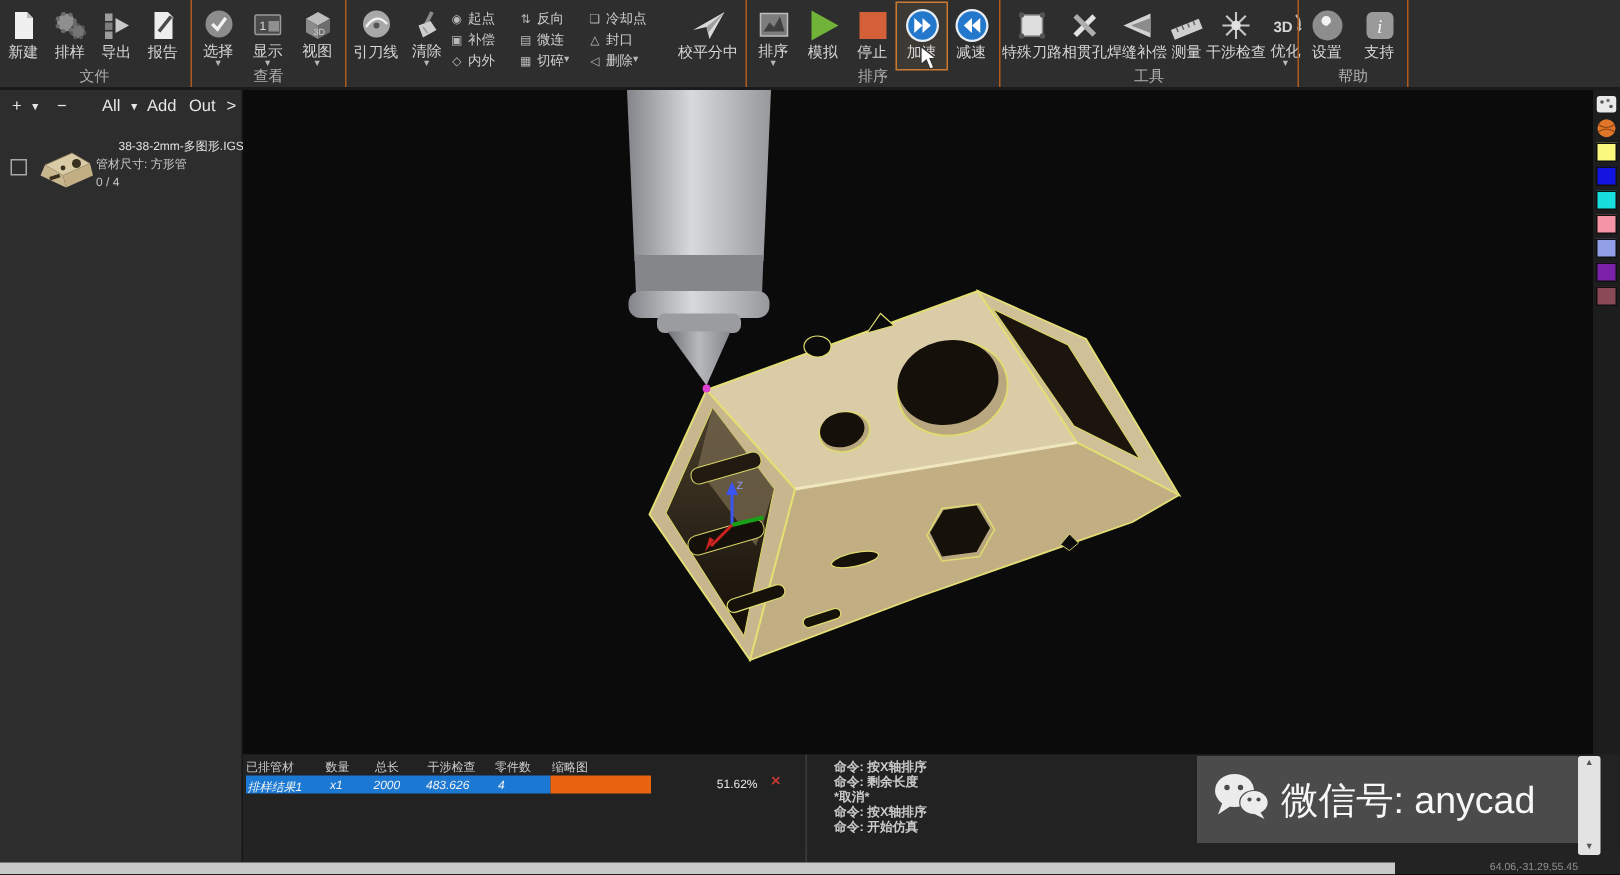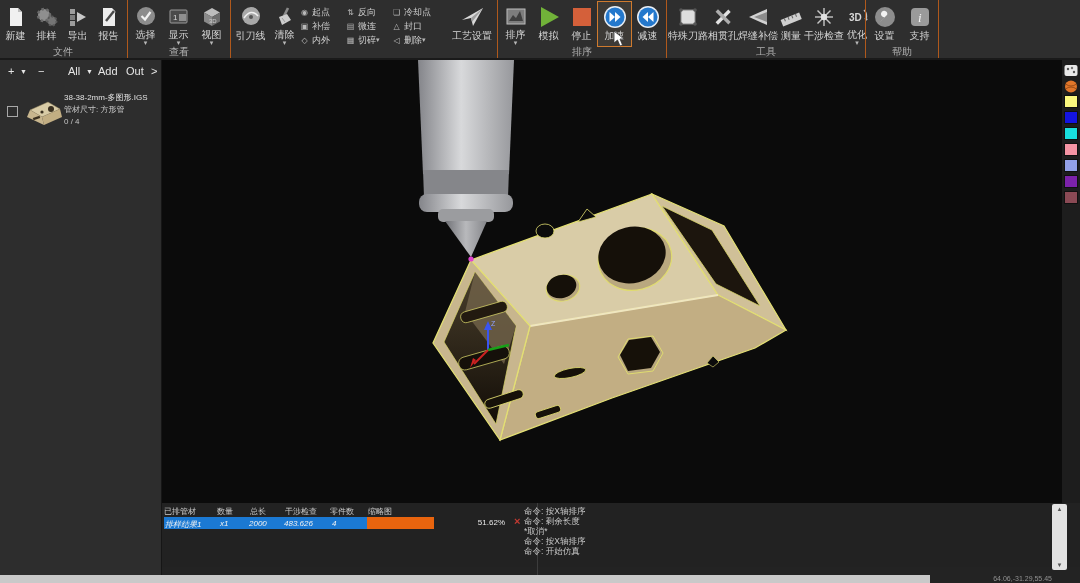--- a/index.html
+++ b/index.html
@@ -29,21 +29,21 @@
   
   .sidebar { position:absolute; left:0; top:60px; width:162px; height:515px; background:#2d2d2d;
              border-right:1px solid #161616; }
   .sb-header { position:relative; height:24px; font-size:11px; color:#e6e6e6; }
   .sb-header span { position:absolute; top:5px; }
   .sb-item { position:relative; height:46px; margin-top:8px; }
   .sb-check { position:absolute; left:7px; top:14px; width:11px; height:11px; border:1px solid #a8a8a8;
               background:#2d2d2d; }
   .sb-thumb { position:absolute; left:21px; top:4px; }
   .sb-text { position:absolute; left:64px; top:0px; }
-  .sb-text .l1 { font-size:8px; color:#e0e0e0; line-height:12px; white-space:nowrap; }
+  .sb-text .l1 { font-size:8px; color:#e0e0e0; line-height:12px; white-space:nowrap;margin-left:15px; }
   .sb-text .l2 { font-size:8px; color:#c6c6c6; line-height:12px; }
   .sb-text .l3 { font-size:8px; color:#c6c6c6; line-height:12px; }
 
   
   .viewport { position:absolute; left:162px; top:60px; width:900px; height:443px; background:#0b0b0b; }
   .vp-label { position:absolute; left:18px; top:10px; font-size:12px; color:#ededed; white-space:nowrap; }
 
   
   .palette { position:absolute; left:1062px; top:60px; width:18px; height:443px; background:#1d1d1d;
              display:flex; flex-direction:column; align-items:center; padding-top:3px; }
@@ -52,21 +52,21 @@
 
   
   .bottom { position:absolute; left:162px; top:503px; width:918px; height:64px; background:#222222; }
   .tblhead { position:absolute; top:3px; font-size:8px; color:#cccccc; white-space:nowrap; }
   .tblrow { position:absolute; left:2px; top:14px; width:203px; height:12px; background:#1b79d3; }
   .tblcell { position:absolute; top:2px; font-size:8px; color:#f2f2f2; white-space:nowrap;font-style:italic; }
   .thumb-bar { position:absolute; left:205px; top:14px; width:67px; height:12px; background:#e8640e; }
   .util { position:absolute; left:288px; top:15px; width:55px; text-align:right; font-size:8px; color:#e6e6e6; }
   .rowdel { position:absolute; left:352px; top:12px; font-size:11px; font-weight:bold; color:#c43a32; }
   .vline { position:absolute; left:375px; top:0; width:1px; height:72px; background:#3c3c3c; }
-  .cmdlog { position:absolute; left:362px; top:3px; }
+  .cmdlog { position:absolute; left:394px; top:3px;font-weight:bold; }
   .cmdline { font-size:8.5px; color:#c9c9c9; line-height:10px; white-space:nowrap; }
 
   
   .watermark { position:absolute; left:798px; top:504px; width:254px; height:58px; background:#4b4b4b;
                display:flex; align-items:center; padding-left:10px; z-index:20; }
   .wm-text { font-size:25px; color:#f7f7f7; margin-left:8px; white-space:nowrap; }
 
   
   .vscroll { position:absolute; left:1052px; top:504px; width:15px; height:66px; background:#e3e3e3;
              border-radius:2px; z-index:21; display:flex; flex-direction:column;
@@ -240,21 +240,21 @@
               </div>
           </div>
         </div>
         <div class="tbtn" style="width:48px">
           <span class="ticon">
             <svg width="26" height="24">
                 <polygon points="3,15 24,3 14,21 12,13" fill="#d9d9d9"></polygon>
                 <polygon points="12,13 24,3 13,17" fill="#9e9e9e"></polygon>
               </svg>
           </span>
-          <span class="tlabel">工艺设置</span>
+          <span class="tlabel">校平分中</span>
         </div>
       </div>
     </div>
     <div class="tsep"></div>
 
     <div class="tgroup" style="width:166px">
       <div class="tbtns">
         <div class="tbtn" style="width:33px">
           <span class="ticon">
             <svg width="24" height="24">
@@ -571,20 +571,35 @@
     <div class="vline"></div>
     <div class="cmdlog">
       <div class="cmdline">命令: 按X轴排序</div>
       <div class="cmdline">命令: 剩余长度</div>
       <div class="cmdline">*取消*</div>
       <div class="cmdline">命令: 按X轴排序</div>
       <div class="cmdline">命令: 开始仿真</div>
     </div>
   </div>
 
+  <div class="watermark">
+    <span>
+      <svg width="38" height="32">
+        <ellipse cx="15" cy="12" rx="13" ry="11" fill="#ececec"></ellipse>
+        <polygon points="7,20 4,28 13,22" fill="#ececec"></polygon>
+        <circle cx="10" cy="10" r="1.8" fill="#4b4b4b"></circle>
+          <circle cx="19" cy="10" r="1.8" fill="#4b4b4b"></circle>
+        <ellipse cx="28" cy="20" rx="9.5" ry="8" fill="#ececec" stroke="#4b4b4b" stroke-width="0.8"></ellipse>
+        <polygon points="32,26 35,31 27,27" fill="#ececec"></polygon>
+        <circle cx="25" cy="18" r="1.4" fill="#4b4b4b"></circle>
+          <circle cx="31" cy="18" r="1.4" fill="#4b4b4b"></circle>
+      </svg>
+    </span>
+    <span class="wm-text">微信号: anycad</span>
+  </div>
 
   <div class="vscroll">
     <span class="vs-arrow">▲</span>
     <span class="vs-arrow">▼</span>
   </div>
 
   <div class="strip-light"></div>
   <div class="strip-dark">
     <span class="coords">64.06,-31.29,55.45</span>
   </div>

